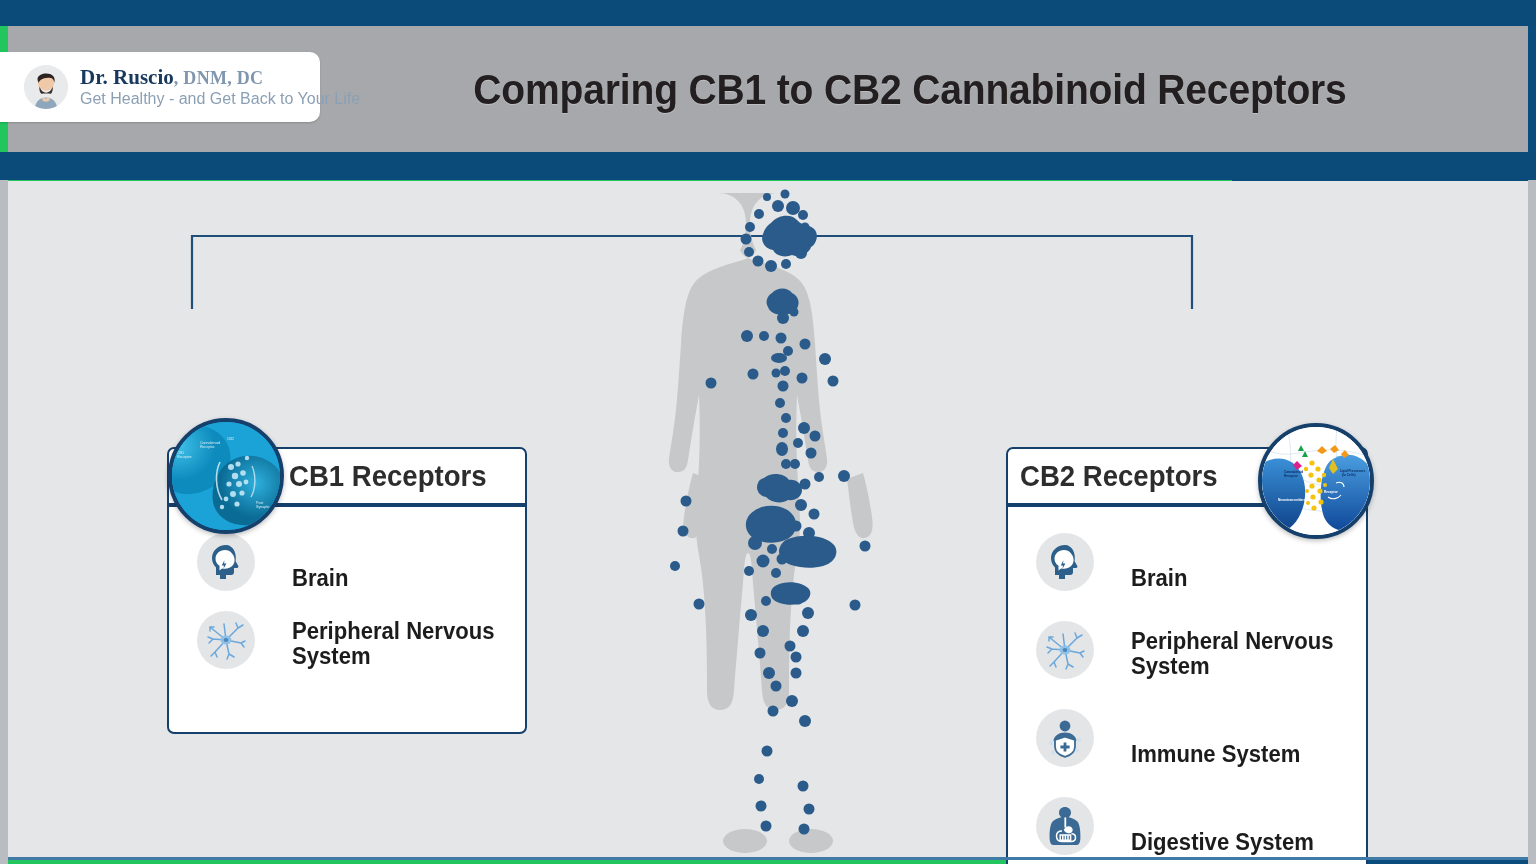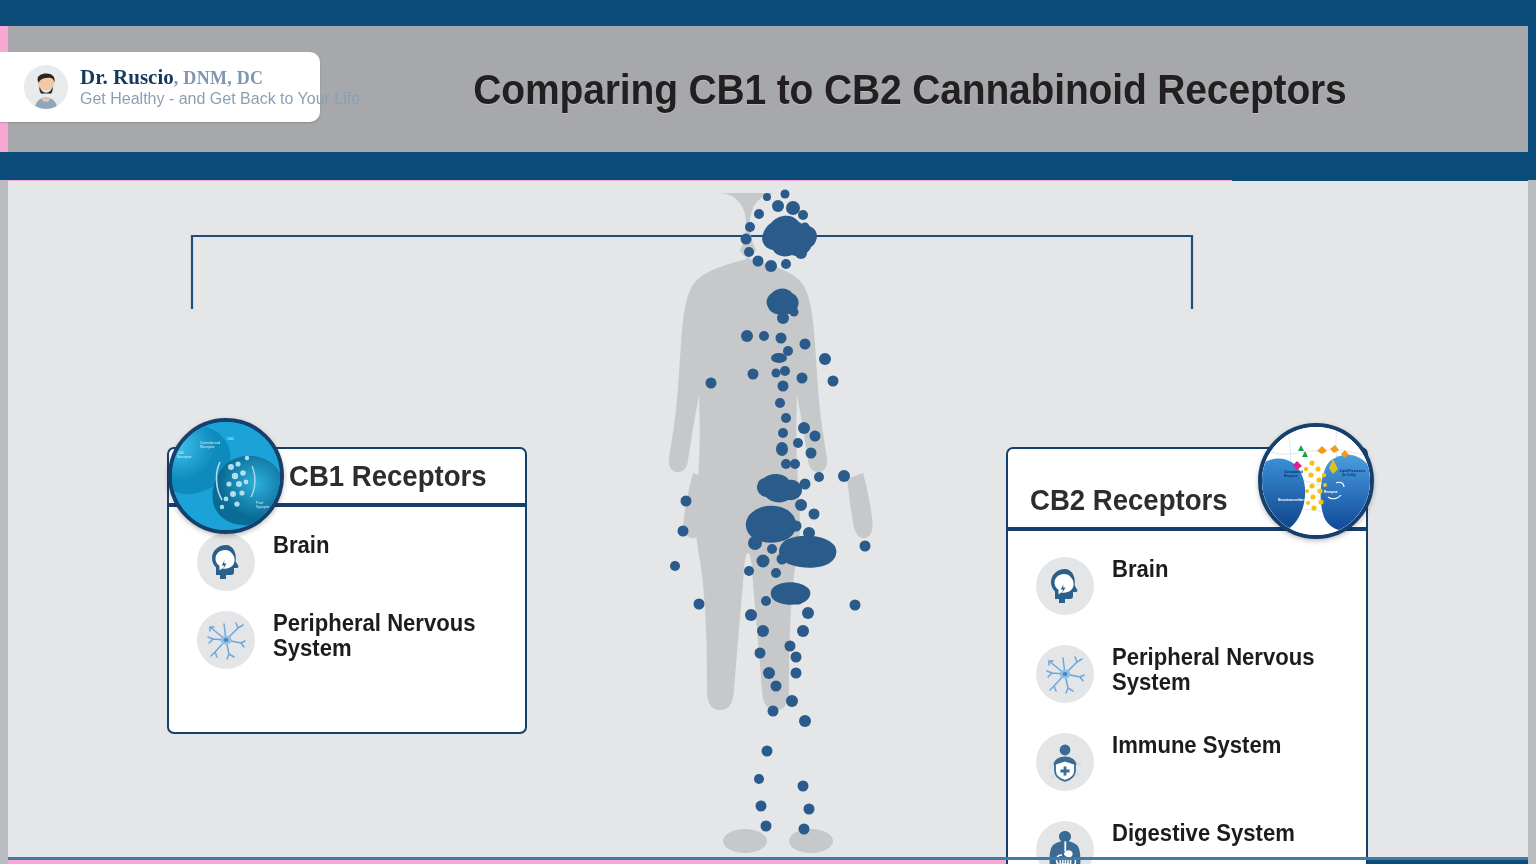--- a/index.html
+++ b/index.html
@@ -2,21 +2,21 @@
 <html><head>
 <meta charset="utf-8">
 <style>
   html,body{margin:0;padding:0;}
   body{
     width:1536px;height:864px;overflow:hidden;
     background:#0a4c7c;
     font-family:"Liberation Sans", sans-serif;
     -webkit-font-smoothing:antialiased;
   }
-  .stage{position:relative;width:1232px;height:864px;background:#f9a8d4;}
+  .stage{position:relative;width:1232px;height:864px;background:#22c55e;}
 
   
   .bar-top{position:absolute;left:0;top:0;width:1536px;height:26px;background:#0a4b79;}
   .band-grey{position:absolute;left:8px;top:26px;width:1520px;height:126px;background:#a6a8ab;}
   .bar-mid{position:absolute;left:0;top:152px;width:1536px;height:28px;background:#0a4b79;}
 
   .logo{
     position:absolute;left:0;top:52px;width:320px;height:70px;
     background:#ffffff;border-top-right-radius:10px;border-bottom-right-radius:10px;
     display:flex;align-items:center;padding-left:24px;box-sizing:border-box;
@@ -56,24 +56,24 @@
   }
   .card-title{
     font-family:"Liberation Sans Narrow","Liberation Sans", sans-serif;
     font-weight:bold;font-size:29px;color:#2d2d2d;white-space:nowrap;
     transform:scaleX(.95);transform-origin:left center;
     text-shadow:0 1px 0 rgba(255,255,255,.5);
   }
   #cb1-card{left:159px;top:266px;width:360px;height:287px;}
   #cb1-card .card-head{justify-content:center;padding-left:110px;}
   #cb2-card{left:998px;top:266px;width:362px;height:480px;}
-  #cb2-card .card-head{justify-content:flex-start;padding-left:22px;margin-top:24px;}
+  #cb2-card .card-head{justify-content:flex-start;padding-left:12px;}
 
   .items{padding:26px 0 0 28px;}
-  .item{display:flex;align-items:flex-start;margin-bottom:20px;}
+  .item{display:flex;align-items:flex-end;margin-bottom:20px;gap:19px;}
   #cb2-card .item{margin-bottom:30px;}
   .ico{
     width:58px;height:58px;border-radius:50%;background:#e4e5e7;flex:0 0 58px;
     display:flex;align-items:center;justify-content:center;margin-right:18px;
   }
   .ico svg{display:block;}
   .item-label{
     font-family:"Liberation Sans Narrow","Liberation Sans", sans-serif;
     font-weight:bold;font-size:23px;color:#1c1c1c;line-height:1.08;
     transform:scaleX(.96);transform-origin:left center;

